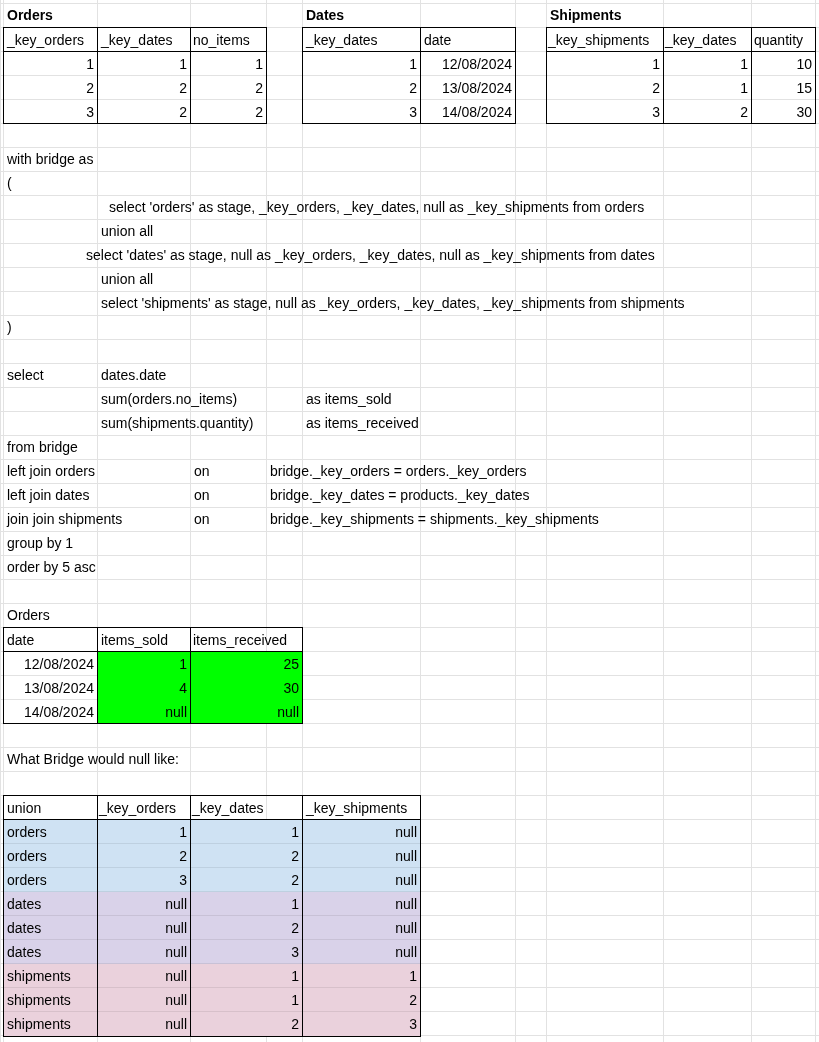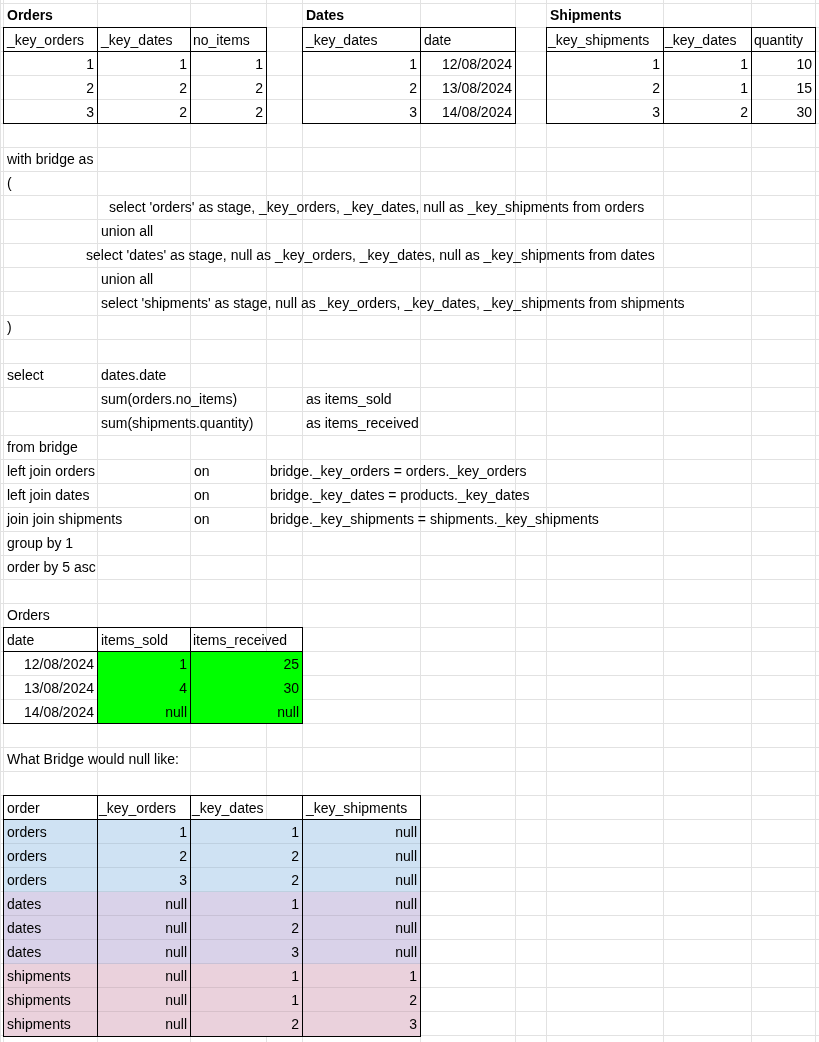--- a/index.html
+++ b/index.html
@@ -172,21 +172,21 @@
   <div class="hline" style="left:3px;top:651px;width:300px;"></div>
   <div class="hline" style="left:3px;top:723px;width:300px;"></div>
   <div class="vbline" style="left:3px;top:627px;height:97px;"></div>
   <div class="vbline" style="left:97px;top:627px;height:97px;"></div>
   <div class="vbline" style="left:190px;top:627px;height:97px;"></div>
   <div class="vbline" style="left:302px;top:627px;height:97px;"></div>
 </div>
 
 <div class="cell" style="left:4px;top:747px;">What Bridge would null like:</div>
 <div>
-  <div class="tcell" style="left:4px;top:796px;width:93px;">order</div>
+  <div class="tcell" style="left:4px;top:796px;width:93px;">union</div>
   <div class="tcell" style="left:98px;top:796px;width:92px;padding:0 1px;">_key_orders</div>
   <div class="tcell" style="left:191px;top:796px;width:111px;padding:0 1px;">_key_dates</div>
   <div class="tcell" style="left:303px;top:796px;width:117px;">_key_shipments</div>
 
   <div class="tcell blue" style="left:4px;top:820px;width:93px;">orders</div>
   <div class="tcell r blue" style="left:98px;top:820px;width:92px;">1</div>
   <div class="tcell r blue" style="left:191px;top:820px;width:111px;">1</div>
   <div class="tcell r blue" style="left:303px;top:820px;width:117px;">null</div>
 
   <div class="tcell blue" style="left:4px;top:844px;width:93px;">orders</div>

